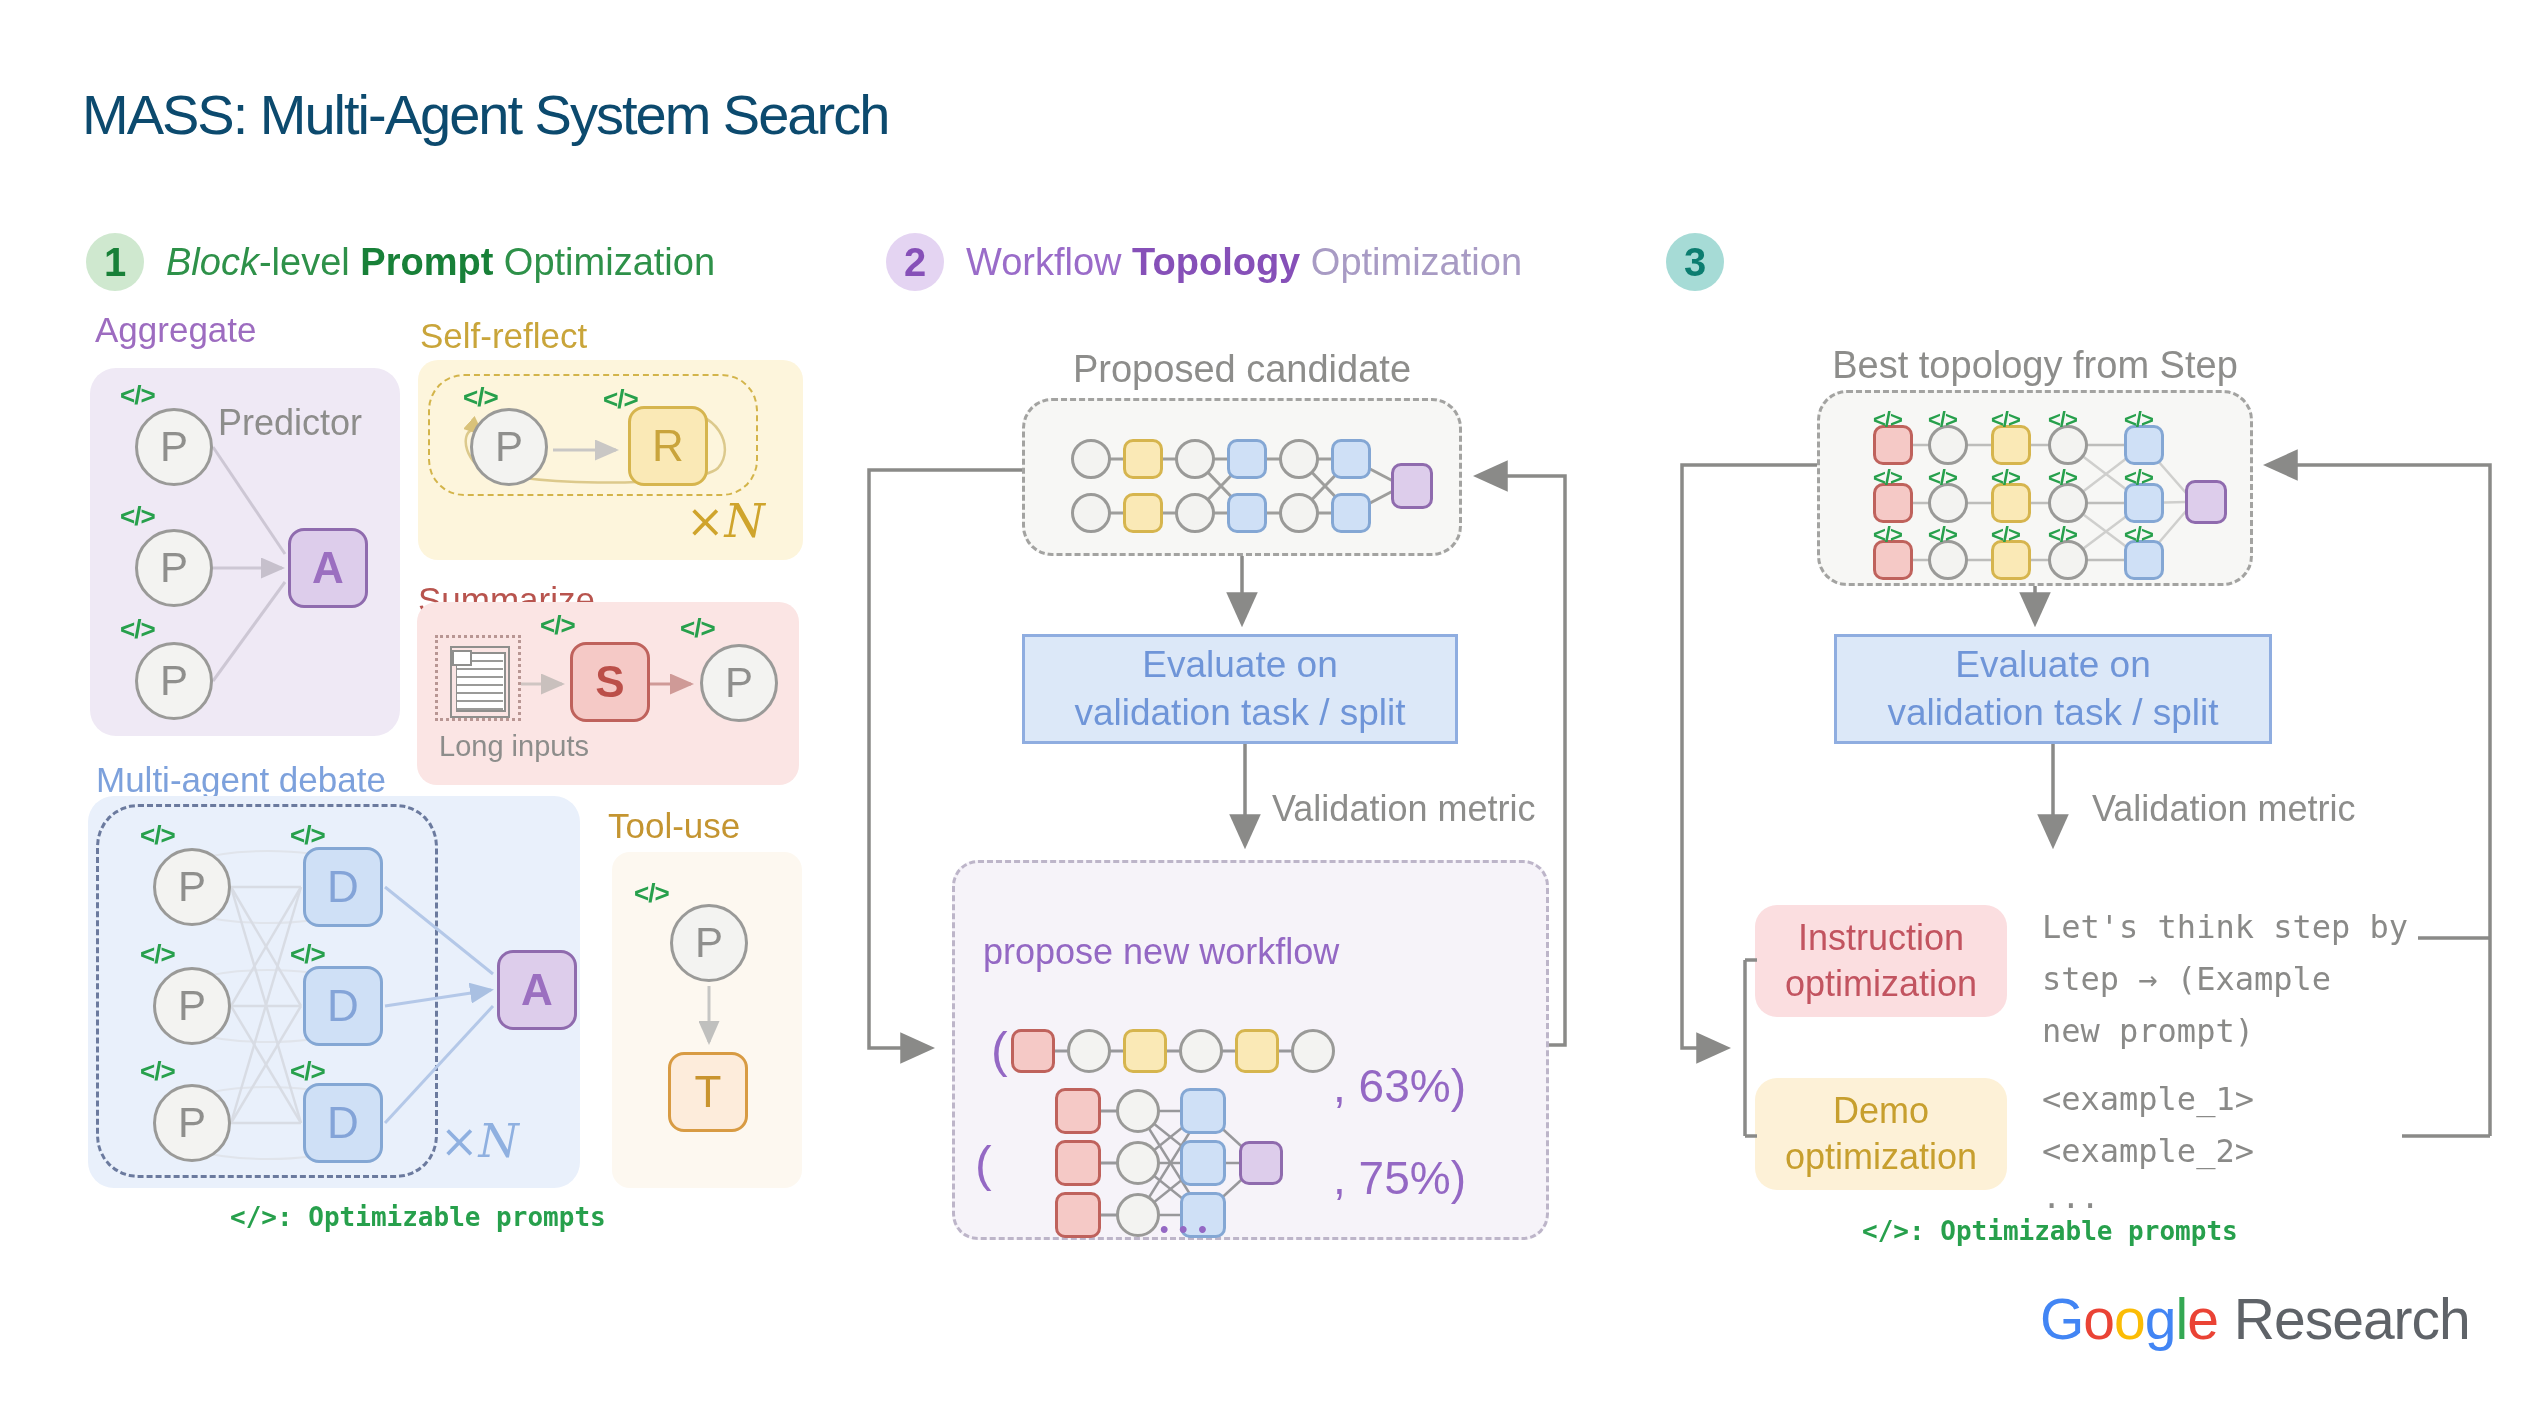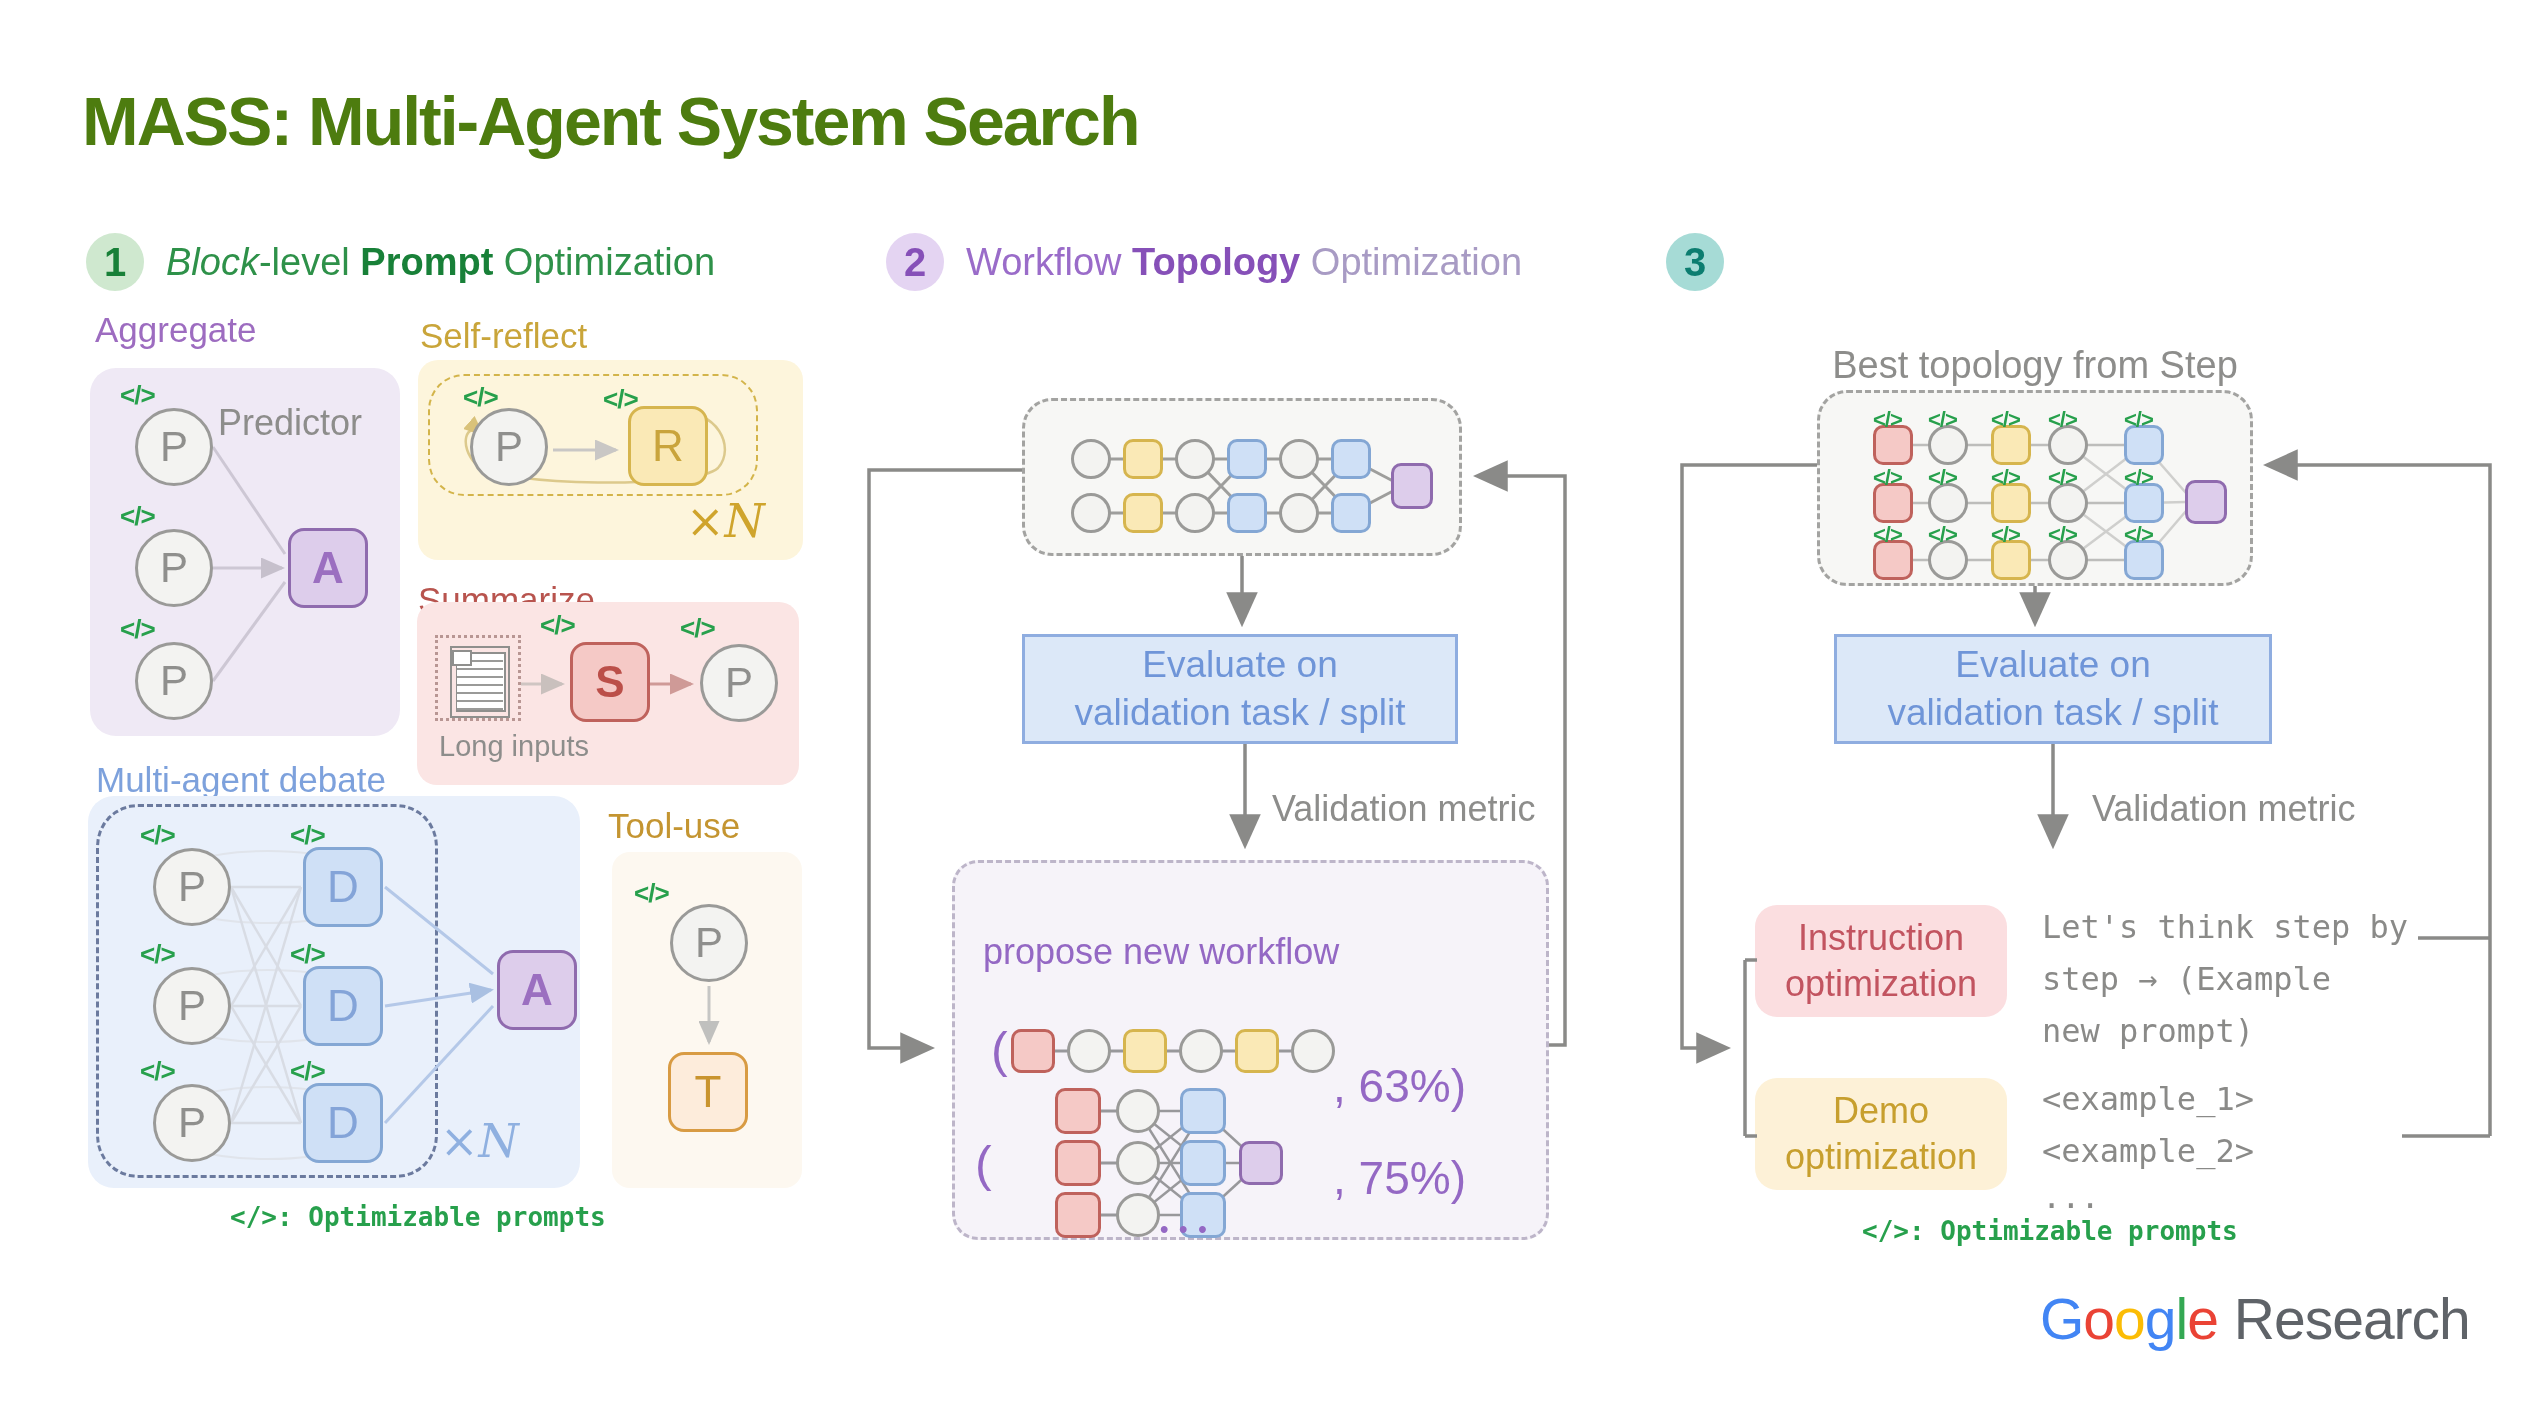--- a/index.html
+++ b/index.html
@@ -1,19 +1,19 @@
 <!DOCTYPE html>
 <html style="--green: #27a04c; --s1-bub: #cfe8cf; --s1-num: #188038; --s1-text: #2e9149; --s2-bub: #e4d4f2; --s2-num: #8650b8; --s2-text: #9a6cc9; --s2-tail: #a89bc4; --s3-bub: #a6dbd6; --s3-num: #0c7d70; --s3-text: #15887b; --gray-text: #8d8d8b; --agg-label: #9d6cc0; --agg-bg: #efe9f5; --sr-label: #c9a53a; --sr-bg: #fdf5dc; --sr-dash: #d3b44a; --sum-label: #b8544e; --sum-bg: #fbe5e4; --deb-label: #7da1dc; --deb-bg: #e9f0fb; --deb-dash: #6b7a9e; --tool-label: #c49531; --tool-bg: #fdf8f0; --node-gray-bg: #f3f3f1; --node-gray-bd: #9a9a98; --red-bg: #f5c9c6; --red-bd: #bf625c; --yellow-bg: #fae9b6; --yellow-bd: #d6b54e; --blue-bg: #cfe0f6; --blue-bd: #84a7d4; --purple-bg: #ddcdeb; --purple-bd: #8f6bae; --orange-bg: #fdecdb; --orange-bd: #d89b43; --box-bg: #f7f7f5; --eval-bg: #dce8f8; --eval-bd: #8fade0; --eval-text: #6f95d8; --opt-bg: #f6f3f9; --opt-dash: #bdb5c9; --opt-text: #9468c4; --inst-bg: #fbdee0; --inst-text: #c25460; --demo-bg: #fdf1d7; --demo-text: #c79f2e; --mono-gray: #8a8a88; --arrow: #8a8a88; --xn-gold: #cfa42c; --xn-blue: #8fb0e0;"><head>
 <meta charset="utf-8">
 <style>
   html,body{margin:0;padding:0;background:#ffffff;}
   .canvas{position:relative;width:2544px;height:1428px;background:#fff;
           font-family:"Liberation Sans",sans-serif;overflow:hidden;}
   .abs{position:absolute;}
-  .title{font-size:68px;font-weight:700;color:#4d7c0f;letter-spacing:-2px;white-space:nowrap;}
+  .title{font-size:56px;font-weight:400;color:#0c4a6e;letter-spacing:-2px;white-space:nowrap;}
 
   
   .sec-circle{width:58px;height:58px;border-radius:50%;display:flex;align-items:center;
               justify-content:center;font-size:40px;font-weight:700;}
   .sec-title{font-size:38px;white-space:nowrap;}
   .sec-title i{font-style:italic;}
   .s1 .sec-circle{background:var(--s1-bub);color:var(--s1-num);}
   .s1 .sec-title{color:var(--s1-text);} .s1 b{color:var(--s1-num);}
   .s2 .sec-circle{background:var(--s2-bub);color:var(--s2-num);}
   .s2 .sec-title{color:var(--s2-text);} .s2 b{color:var(--s2-num);} .s2 .tail{color:var(--s2-tail);}
@@ -204,20 +204,21 @@
     </svg>
     <span class="glyph" style="left:22px;top:26px;">&lt;/&gt;</span>
     <span class="node k-circle nd78" style="left:58px;top:52px;">P</span>
     <span class="node k-orange nd80" style="left:56px;top:200px;">T</span>
   </div>
 
   <div class="abs legend" style="left:230px;top:1202px;">
     <span>&lt;/&gt;</span><span>: Optimizable prompts</span>
   </div>
 
+  <div class="abs graytext" style="left:1022px;top:348px;width:440px;text-align:center;font-size:38px;">Proposed candidate</div>
 
   <div class="dashbox" style="left:1022px;top:398px;width:440px;height:158px;">
     <svg class="abs" style="left:0;top:0;" width="440" height="158">
       <line x1="66" y1="58" x2="326" y2="58" stroke="#9e9e9c" stroke-width="3"></line>
       <line x1="66" y1="112" x2="326" y2="112" stroke="#9e9e9c" stroke-width="3"></line>
       <line x1="170" y1="58" x2="222" y2="112" stroke="#9e9e9c" stroke-width="3"></line>
       <line x1="170" y1="112" x2="222" y2="58" stroke="#9e9e9c" stroke-width="3"></line>
       <line x1="274" y1="58" x2="326" y2="112" stroke="#9e9e9c" stroke-width="3"></line>
       <line x1="274" y1="112" x2="326" y2="58" stroke="#9e9e9c" stroke-width="3"></line>
       <line x1="326" y1="58" x2="368" y2="80" stroke="#9e9e9c" stroke-width="3"></line>

